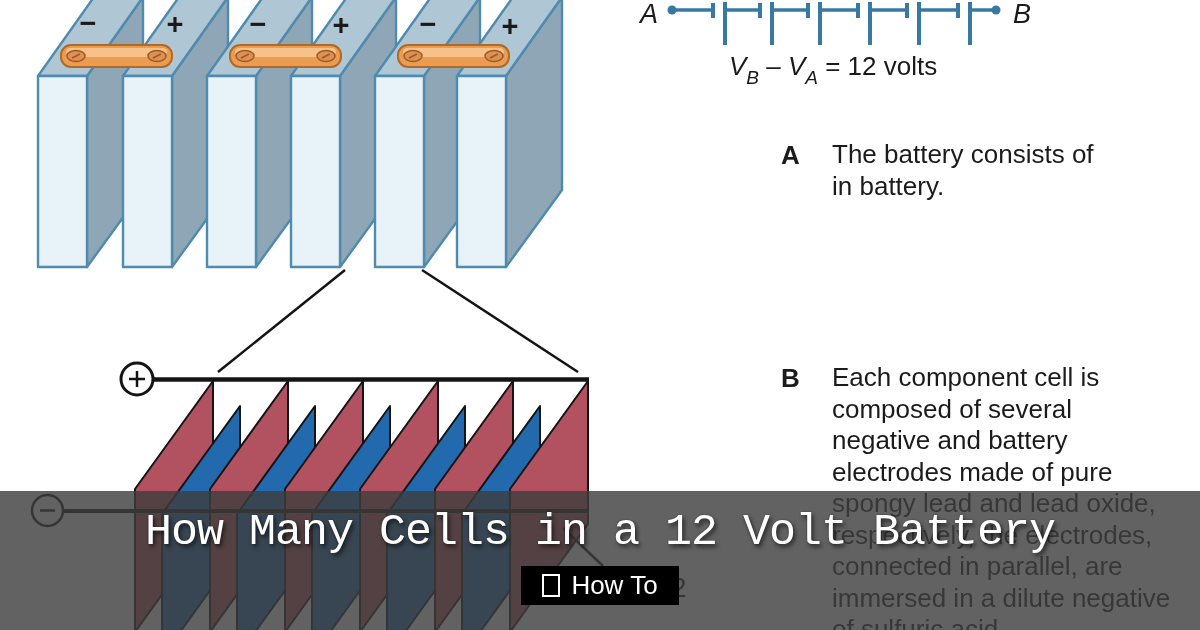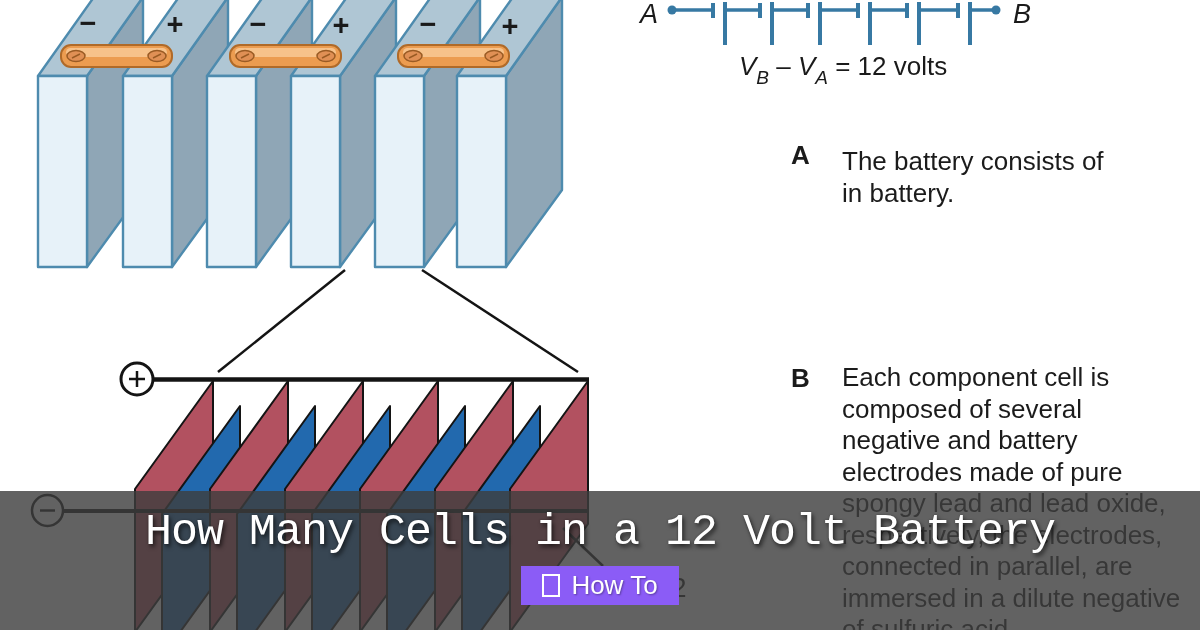--- a/index.html
+++ b/index.html
@@ -1,44 +1,44 @@
 <!DOCTYPE html>
 <html><head>
 <meta charset="utf-8">
 <style>
   html,body{margin:0;padding:0;background:#222;}
   .stage{
     position:relative;width:1200px;height:630px;overflow:hidden;
     background:#ffffff;font-family:"Liberation Sans",sans-serif;
   }
   #art{position:absolute;left:0;top:0;z-index:1;}
-  .txt{position:absolute;z-index:2;color:#1b1b1b;margin-left:10px;}
+  .txt{position:absolute;z-index:2;color:#1b1b1b;}
   .equation{left:729px;top:51px;font-size:26px;color:#1a1a1a;white-space:nowrap;}
   .equation i{font-style:italic;}
   .equation sub{font-size:19px;font-style:italic;position:relative;top:3px;left:0;}
   .sec-label{font-weight:bold;font-size:26px;}
   .sec-lines{font-size:26px;line-height:31.5px;white-space:nowrap;}
   #secA-label{left:781px;top:140px;}
-  #secA-lines{left:832px;top:146px;}
+  #secA-lines{left:832px;top:139px;}
   #secB-label{left:781px;top:363px;}
   #secB-lines{left:832px;top:362px;}
   .overlay{
     position:absolute;left:0;top:491px;width:1200px;height:139px;
     background:rgba(62,62,62,0.81);z-index:5;
   }
   .video-title{
     position:absolute;left:0;top:509px;width:1200px;z-index:6;
     text-align:center;color:#ffffff;font-size:45px;line-height:48px;
     letter-spacing:-1px;white-space:nowrap;
     text-shadow:2px 3px 4px rgba(0,0,0,0.6),0 0 2px rgba(0,0,0,0.35);
     font-family:Liberation Mono, monospace;
   }
   .howto-badge{
     position:absolute;left:521px;top:566px;width:158px;height:39px;z-index:6;
-    background:#8b5cf6;display:flex;align-items:center;justify-content:center;
+    background:#000000;display:flex;align-items:center;justify-content:center;
     color:#fff;font-size:26px;box-sizing:border-box;
     text-shadow:1px 1px 2px rgba(0,0,0,0.35);
   }
   .tofu{
     display:inline-block;width:14px;height:19px;border:2px solid #ffffff;
     margin-right:11px;flex:none;
   }
 </style>
 </head>
 <body>

